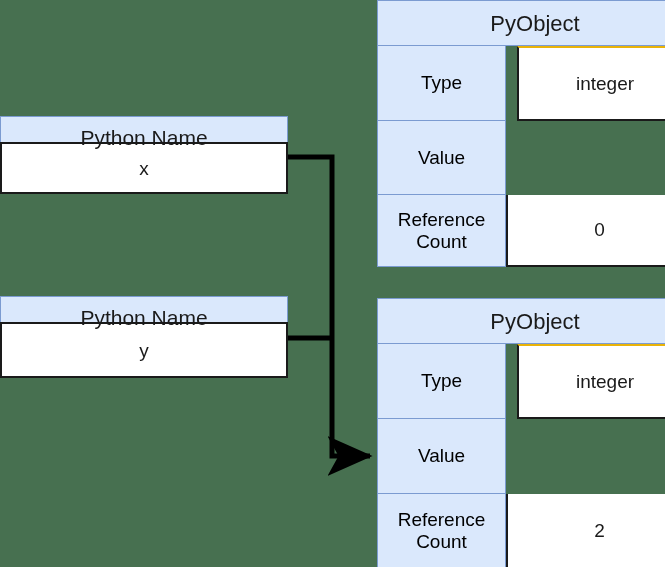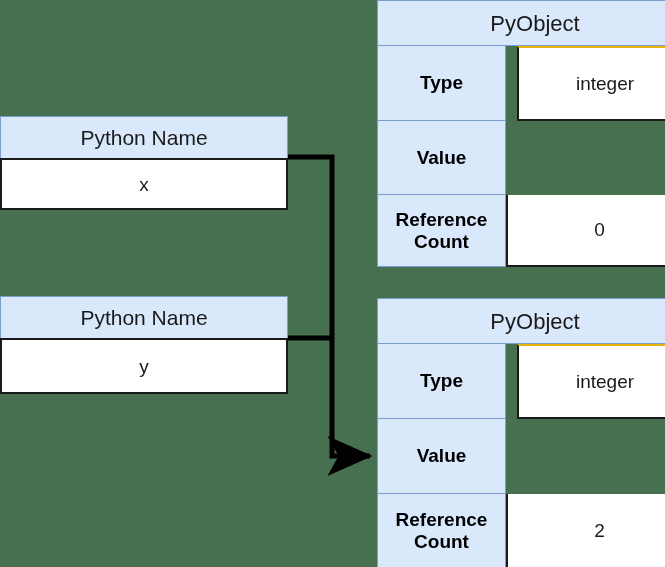--- a/index.html
+++ b/index.html
@@ -24,21 +24,21 @@
   .name-box {
     position: absolute;
     left: 0;
     width: 288px;
     box-sizing: border-box;
   }
   .name-box .nb-header {
     background: #dae8fc;
     border: 1px solid #7b9bd1;
     border-bottom: none;
-    height: 42px;
+    height: 26px;
     line-height: 42px;
     text-align: center;
     font-size: 21px;
     color: #1a1a1a;
     box-sizing: border-box;
   }
   .name-box .nb-value {
     background: #ffffff;
     border: 2px solid #1a1a1a;
     height: 50px;
@@ -79,21 +79,21 @@
   .po-label {
     width: 129px;
     background: #dae8fc;
     border: 1px solid #7b9bd1;
     border-top: none;
     box-sizing: border-box;
     display: flex;
     align-items: center;
     justify-content: center;
     text-align: center;
-    font-weight: bold;
+    font-weight: normal;
     font-size: 19px;
     color: #000000;
     line-height: 1.15;
   }
   .po-val {
     flex: 1;
     background: #ffffff;
     border: 2px solid #1a1a1a;
     border-top: none;
     box-sizing: border-box;

